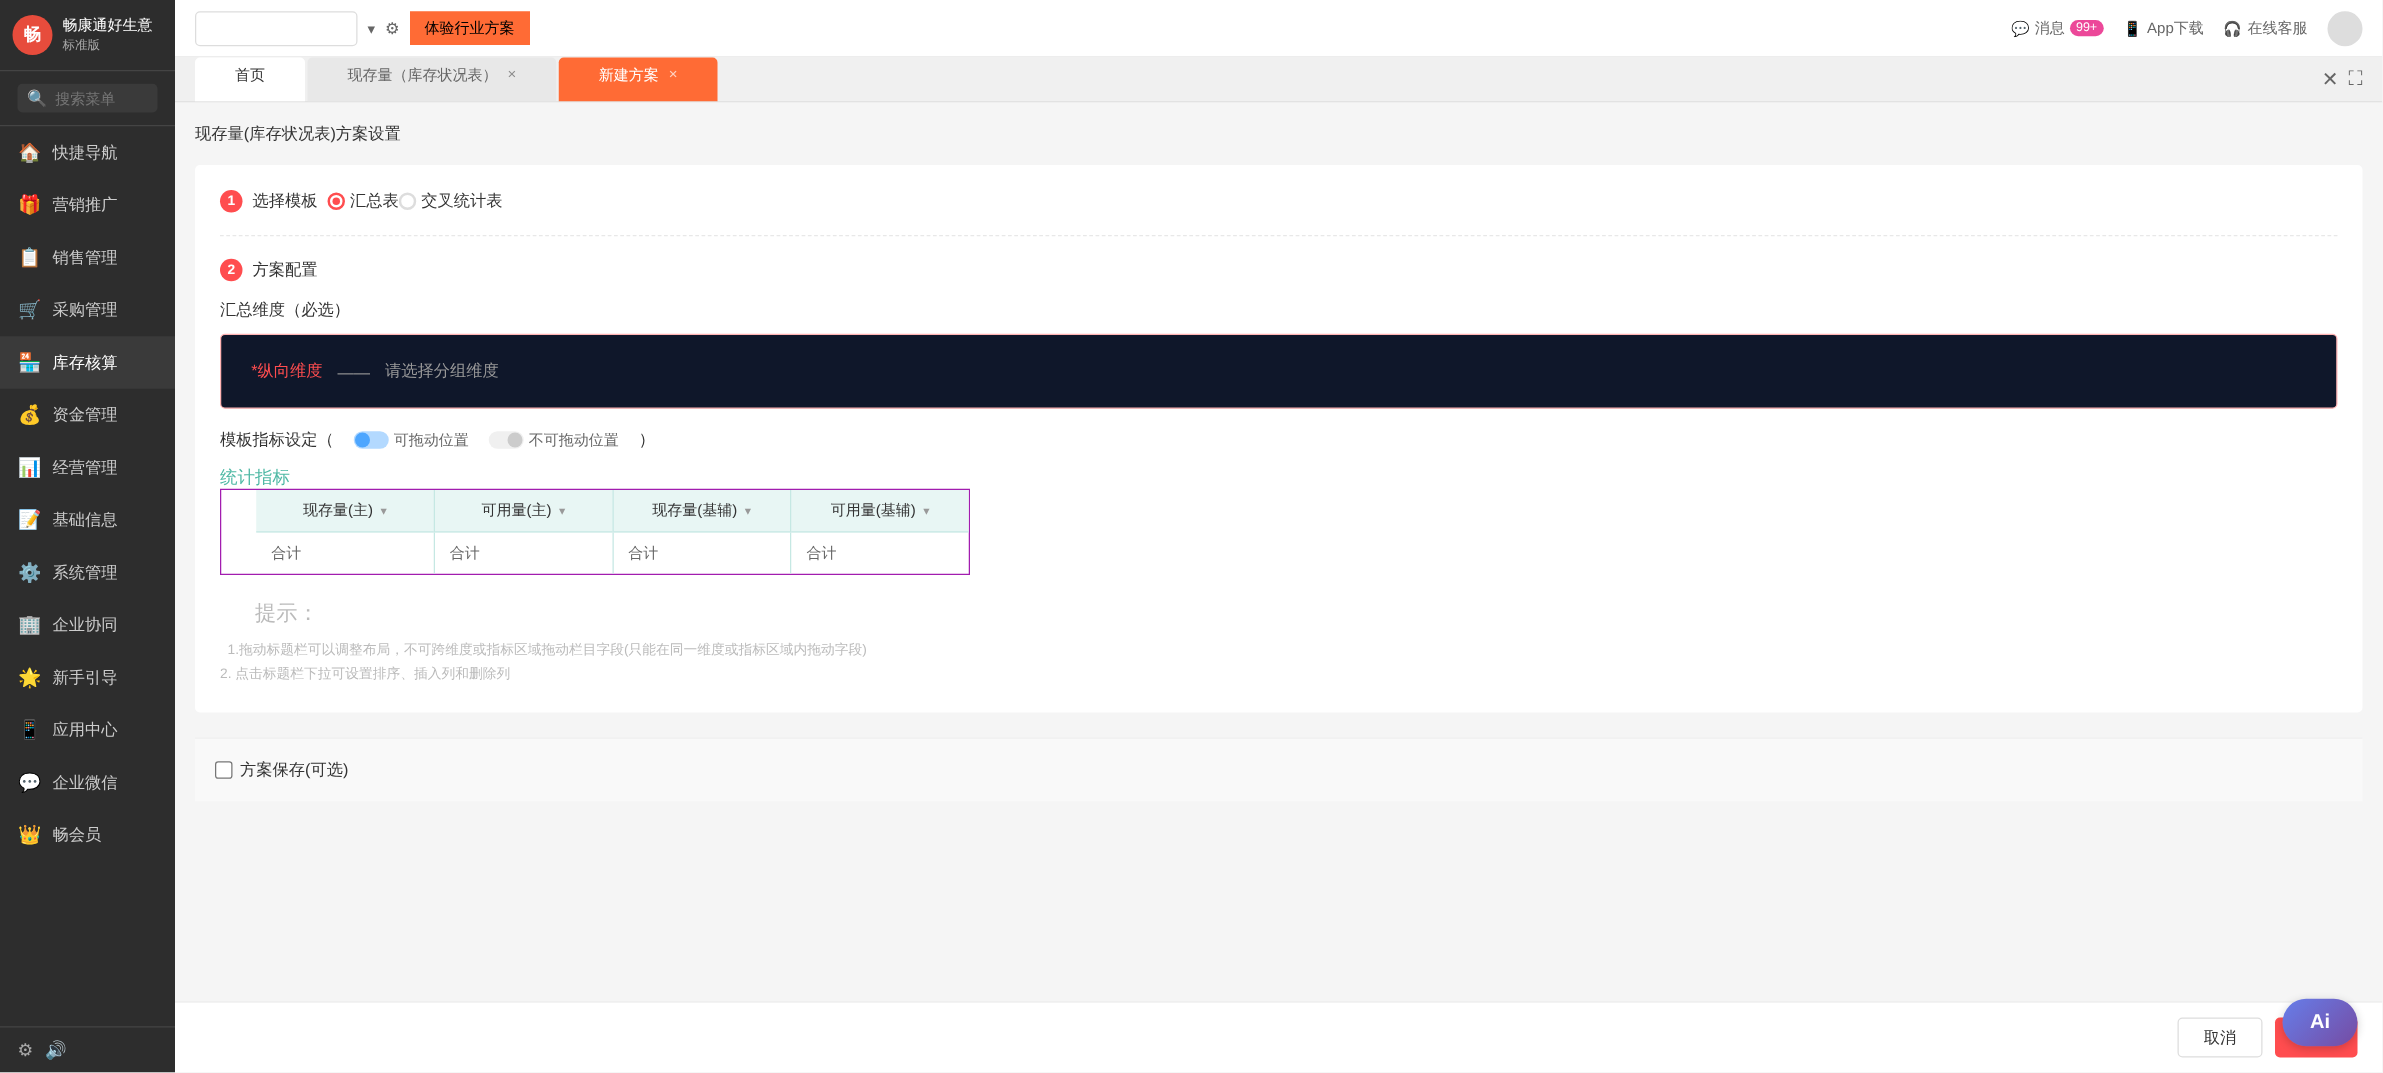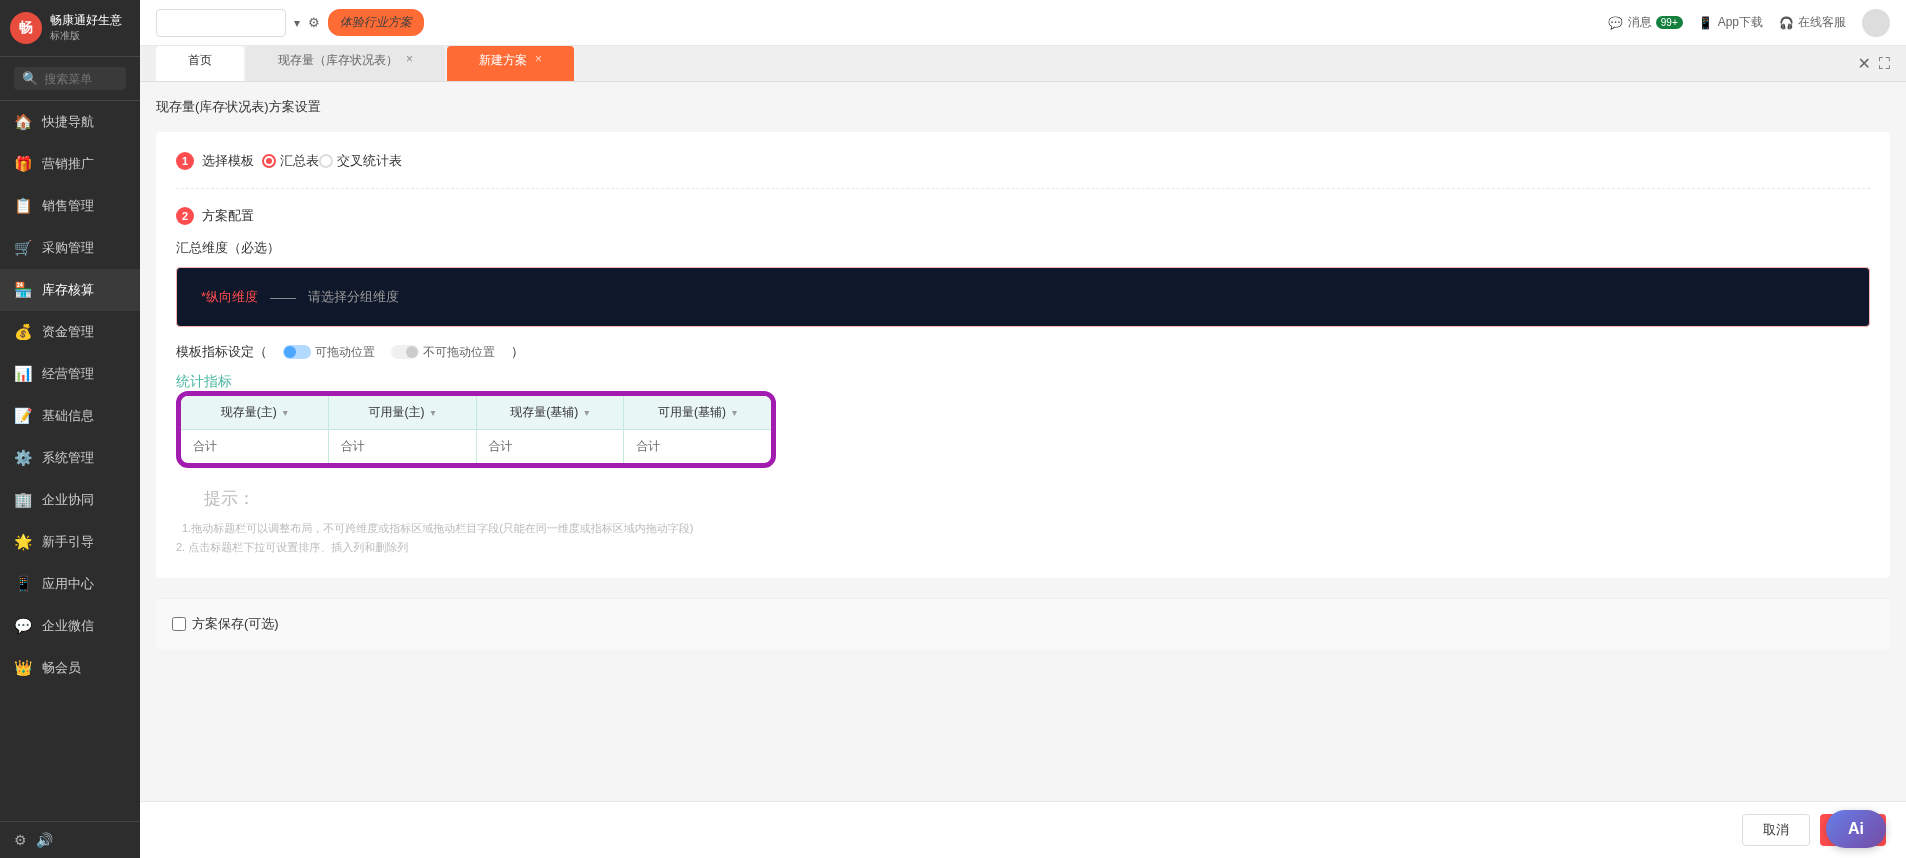--- a/index.html
+++ b/index.html
@@ -66,31 +66,30 @@
       border-bottom: 1px solid #e8e8e8;
       flex-shrink: 0;
       gap: 10px;
     }
     .topbar-left { display: flex; align-items: center; gap: 8px; flex: 1; }
     .topbar-search { width: 130px; height: 28px; border: 1px solid #ddd; border-radius: 4px; padding: 0 8px; font-size: 12px; color: #666; }
     .topbar-dropdown { color: #666; cursor: pointer; font-size: 12px; }
     .topbar-gear { color: #666; cursor: pointer; }
     .topbar-trial-btn {
       background: #ff6b35;
-      color: #404040;
+      color: #000000;
       border: none;
-      border-radius: 12px;
+      border-radius: 0;
       padding: 5px 12px;
       font-size: 12px;
       cursor: pointer;
-      font-style: italic;
     }
     .topbar-right { display: flex; align-items: center; gap: 16px; }
     .topbar-badge-item { display: flex; align-items: center; gap: 4px; cursor: pointer; color: #666; font-size: 12px; }
-    .badge { background: #15803d; color: white; border-radius: 10px; padding: 1px 5px; font-size: 10px; }
+    .badge { background: #ec4899; color: white; border-radius: 10px; padding: 1px 5px; font-size: 10px; }
     .topbar-avatar { width: 28px; height: 28px; background: #ddd; border-radius: 50%; }
 
     
     .tabbar {
       background: #f0f0f0;
       display: flex;
       align-items: center;
       padding: 0 16px;
       height: 36px;
       flex-shrink: 0;
@@ -192,21 +191,21 @@
       width: 28px; height: 14px;
       background: #f0f0f0;
       border-radius: 7px;
       position: relative;
     }
     .no-drag-box::after { content: ''; width: 12px; height: 12px; background: #ccc; border-radius: 50%; position: absolute; top: 1px; right: 1px; }
 
     
     .stats-section-title { color: #4db8a4; font-size: 14px; margin-bottom: 0; font-weight: 500; }
 
-    .stats-table { border: 5px solid #a21caf; border-radius: 12px; overflow: hidden; width: 100%; max-width: 600px; }
+    .stats-table { border: 1px solid #a21caf; border-radius: 0; overflow: hidden; width: 100%; max-width: 600px; padding-left: 28px; }
     .stats-table-header { display: flex; background: #e8f6f4; }
     .stats-table-body { display: flex; }
     .stats-col { flex: 1; border-right: 1px solid #c5e8e3; }
     .stats-col:last-child { border-right: none; }
     .stats-cell-header {
       padding: 8px 12px;
       display: flex; align-items: center; justify-content: center; gap: 6px;
       font-size: 12px; color: #333;
       border-bottom: 1px solid #c5e8e3;
     }
@@ -252,21 +251,21 @@
       color: white;
       border: none;
       border-radius: 4px;
       cursor: pointer;
       font-size: 13px;
     }
 
     
     .ai-fab {
       position: fixed;
-      bottom: 10px;
+      bottom: 21px;
       right: 20px;
       width: 60px;
       height: 38px;
       background: linear-gradient(135deg, #667eea, #764ba2);
       border-radius: 20px;
       display: flex;
       align-items: center;
       justify-content: center;
       color: white;
       font-weight: bold;

